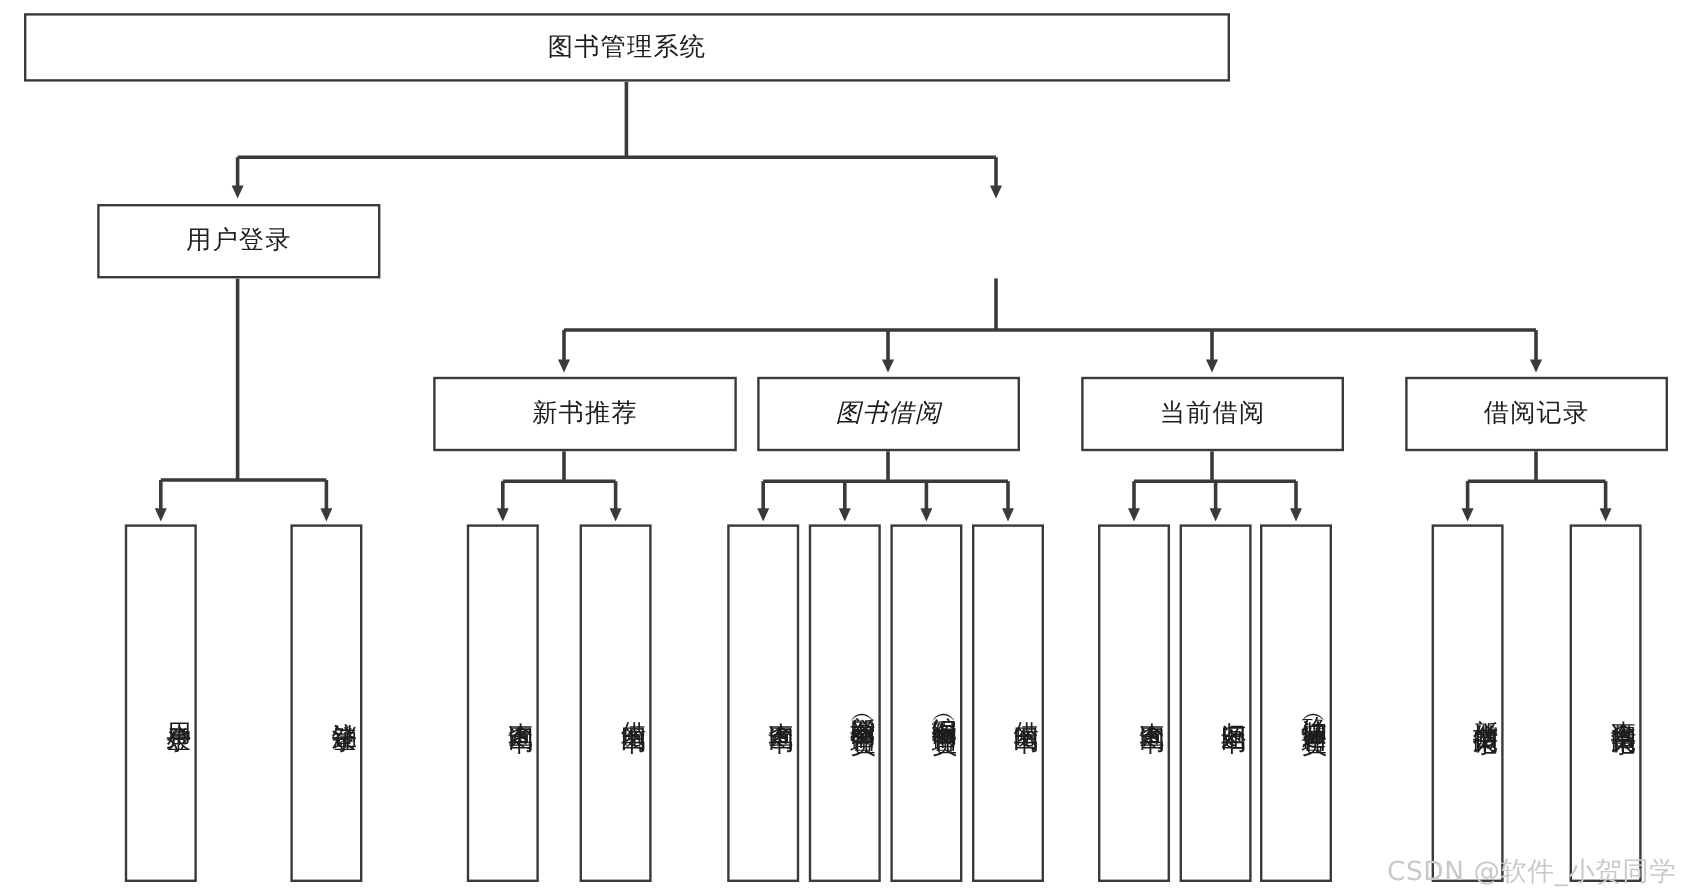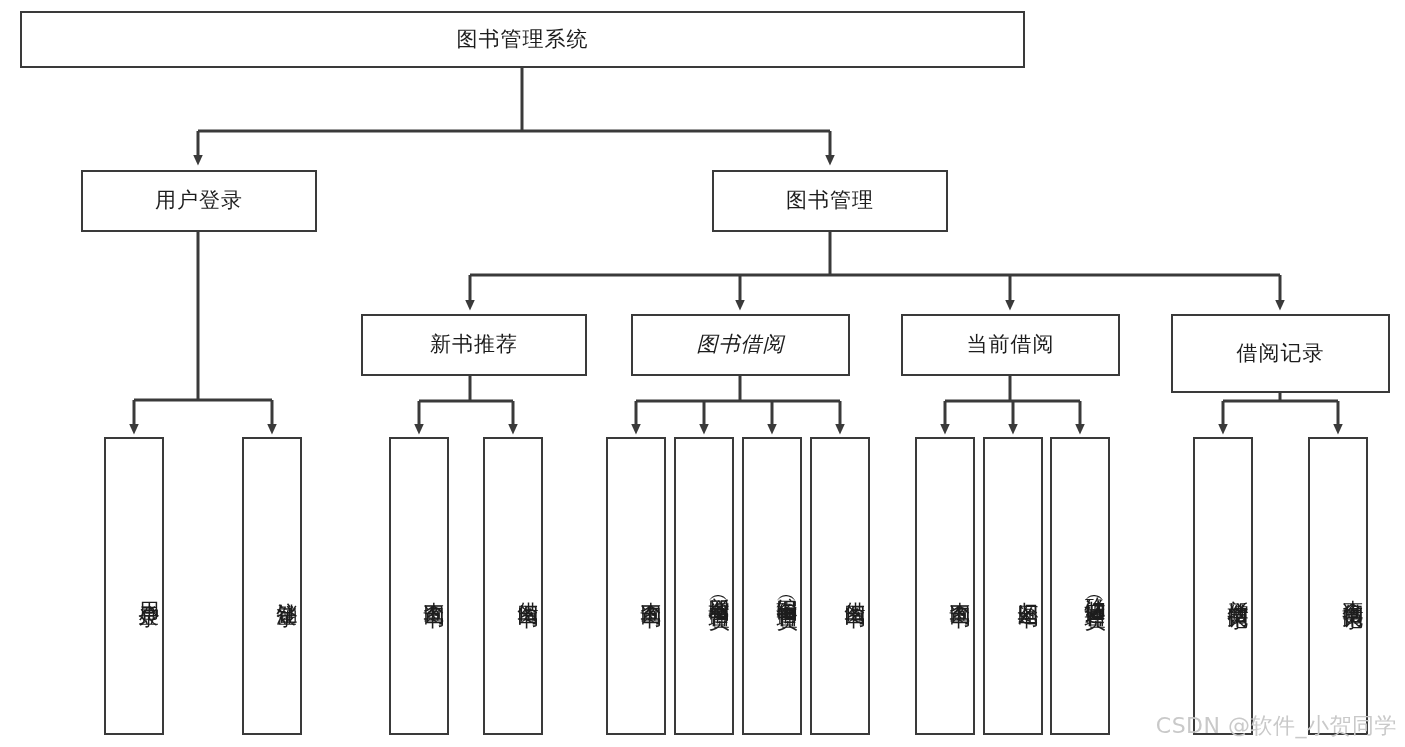--- a/index.html
+++ b/index.html
@@ -123,34 +123,31 @@
     </g>
   </svg>
 
   <div class="node h" style="left:20px; top:11px; width:1005px; height:57px;">
     <span class="lbl">图书管理系统</span>
   </div>
 
   <div class="node h" style="left:81px; top:170px; width:236px; height:62px;">
     <span class="lbl">用户登录</span>
   </div>
-  <div class="node h" style="left:712px; top:170px; width:236px; height:62px;">
-    <span class="lbl">图书管理</span>
-  </div>
 
-  <div class="node h" style="left:361px; top:314px; width:226px; height:62px;">
+  <div class="node h" style="left:361px; top:314px; width:253px; height:62px;">
     <span class="lbl">新书推荐</span>
   </div>
   <div class="node h" style="left:631px; top:314px; width:219px; height:62px;font-style:italic;">
     <span class="lbl">图书借阅</span>
   </div>
   <div class="node h" style="left:901px; top:314px; width:219px; height:62px;text-align:center;">
     <span class="lbl">当前借阅</span>
   </div>
-  <div class="node h" style="left:1171px; top:314px; width:219px; height:79px;">
+  <div class="node h" style="left:1171px; top:314px; width:219px; height:62px;">
     <span class="lbl">借阅记录</span>
   </div>
 
   <div class="node v" style="left:104px; top:437px; width:60px; height:298px;">
     <span class="lbl">用户登录</span>
   </div>
   <div class="node v" style="left:242px; top:437px; width:60px; height:298px;">
     <span class="lbl">注销登录</span>
   </div>
 

